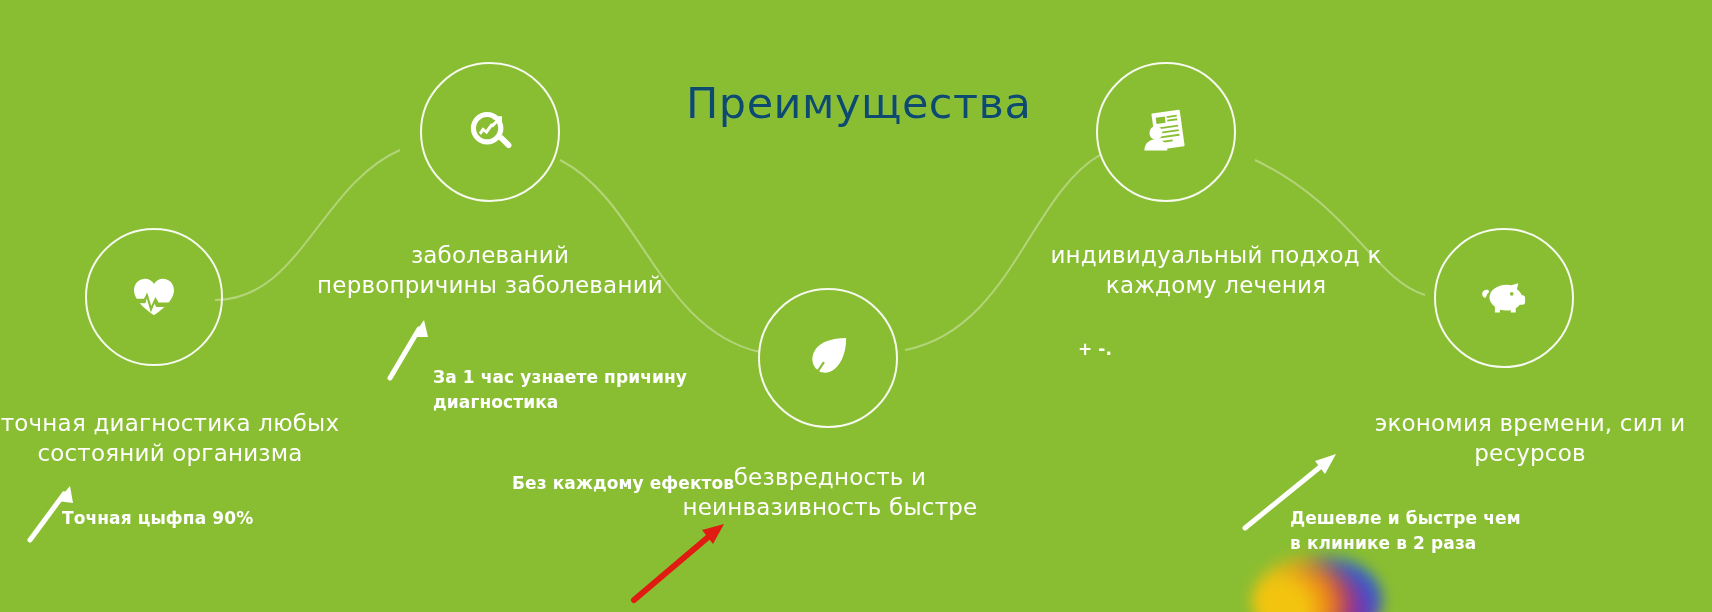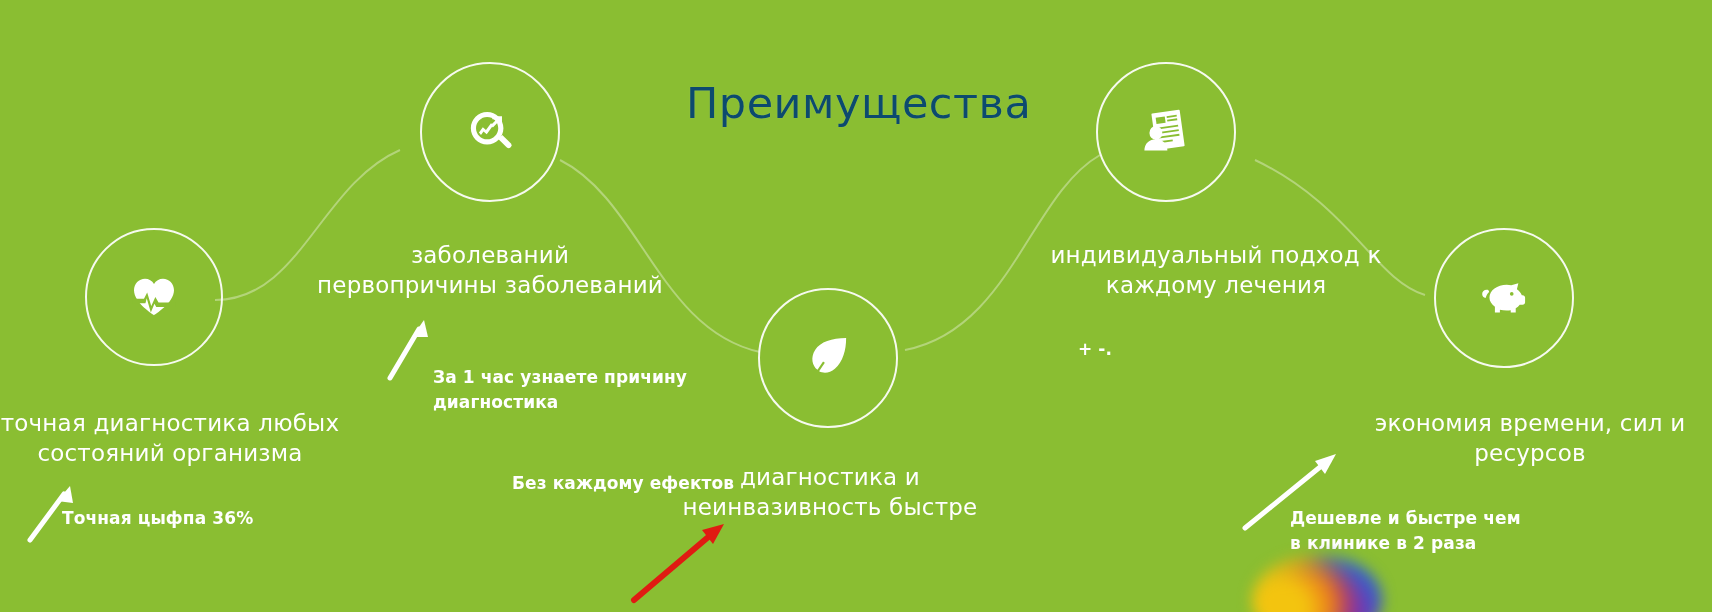--- a/index.html
+++ b/index.html
@@ -142,21 +142,21 @@
   </div>
 
   <div class="node-circle" style="left:758px; top:288px; width:140px; height:140px;">
     <span class="ico">
       <svg width="42" height="46" viewBox="0 0 44 48">
         <path d="M41 3C26 3 14 7 8.5 15.5 3.5 23.2 5.4 32 11 36.3l5.8-8.6 1.9 1.3-6 8.9c4.8 2.6 11.4 1.9 16.5-2.6C37.6 28.1 41 15.5 41 3z"></path>
       </svg>
     </span>
   </div>
   <div class="caption" style="left:640px; top:462px; width:380px;">
-    <div>диагностика и</div>
+    <div>безвредность и</div>
     <div>неинвазивность быстре</div>
   </div>
 
   <div class="node-circle" style="left:1096px; top:62px; width:140px; height:140px;">
     <span class="ico">
       <svg width="48" height="46" viewBox="0 0 52 50">
         <g transform="rotate(-8 26 25)">
           <rect x="13" y="3" width="31" height="40" rx="1"></rect>
           <rect x="17" y="8" width="10" height="7" fill="#8ABE32"></rect>
           <rect x="29" y="8" width="11" height="2" fill="#8ABE32"></rect>
@@ -206,21 +206,21 @@
       <path d="M634 600 L713 533" stroke="#e01b12" stroke-width="6" stroke-linecap="round" fill="none"></path>
       <path d="M724 524 L702 530 L713 544 Z" fill="#e01b12"></path>
     </g>
 
     <g>
       <path d="M1245 528 L1325 463" stroke="#ffffff" stroke-width="5" stroke-linecap="round" fill="none"></path>
       <path d="M1336 454 L1315 461 L1325 474 Z" fill="#ffffff"></path>
     </g>
   </svg>
 
-  <div class="annot" style="left:62px; top:506px;">Точная цыфпа 36%</div>
+  <div class="annot" style="left:62px; top:506px;">Точная цыфпа 90%</div>
 
   <div class="annot" style="left:433px; top:333px; width:260px;margin-top:32px;">
     <div>За 1 час узнаете причину</div>
     <div>диагностика</div>
   </div>
 
   <div class="annot" style="left:512px; top:471px;">Без каждому ефектов</div>
 
   <div class="annot" style="left:1078px; top:337px;">+ -.</div>
 

